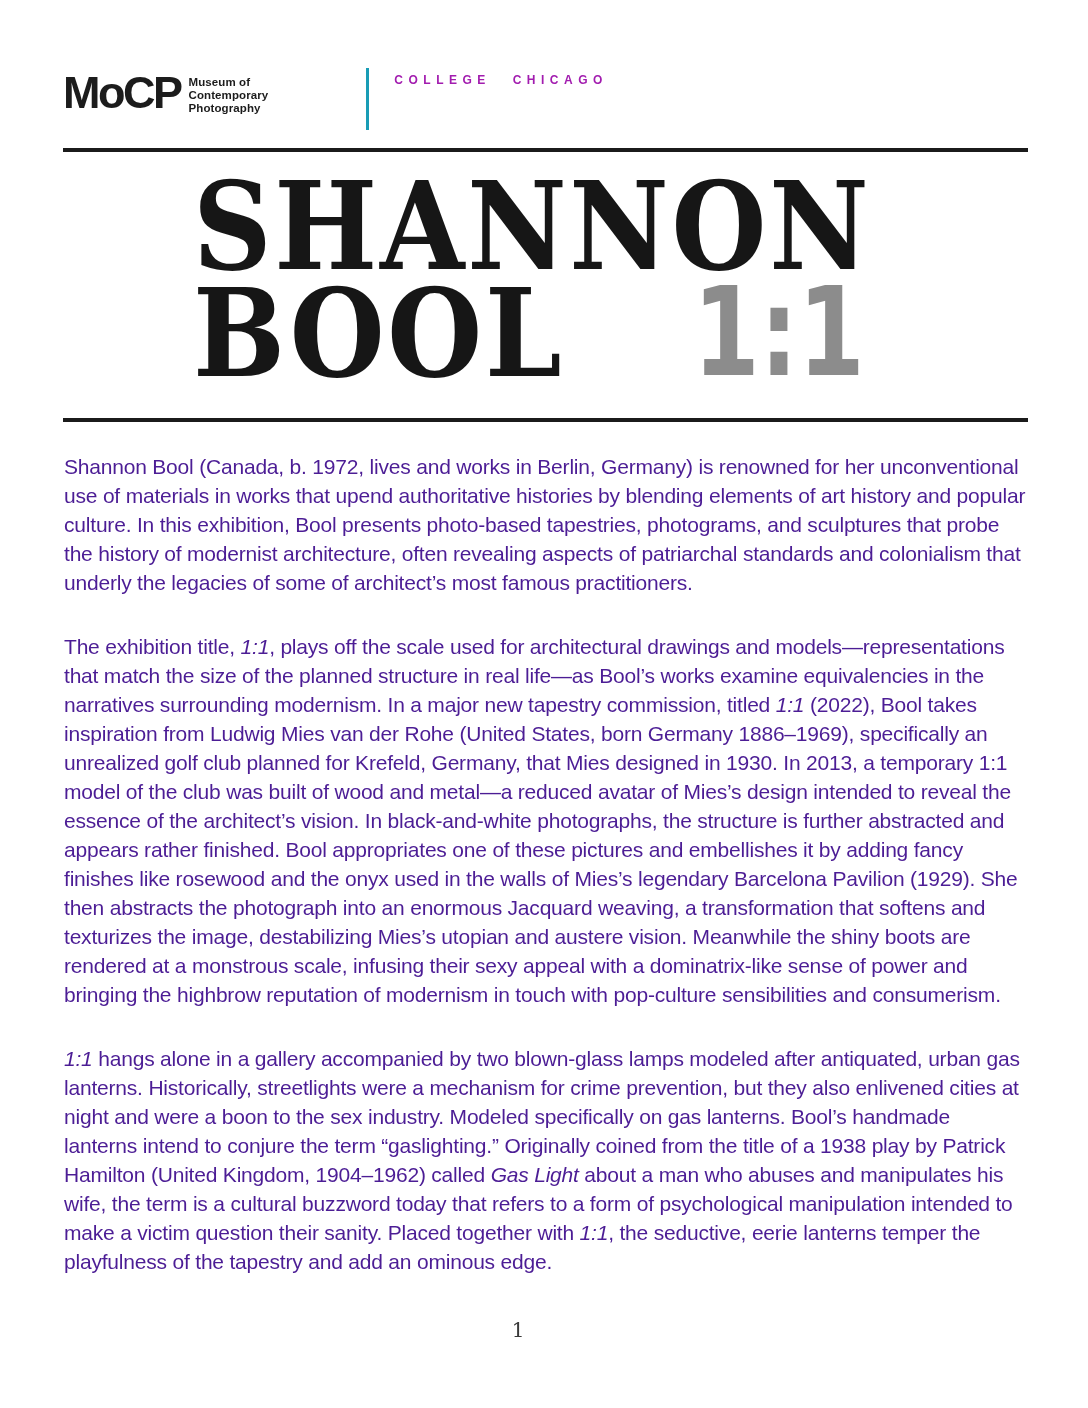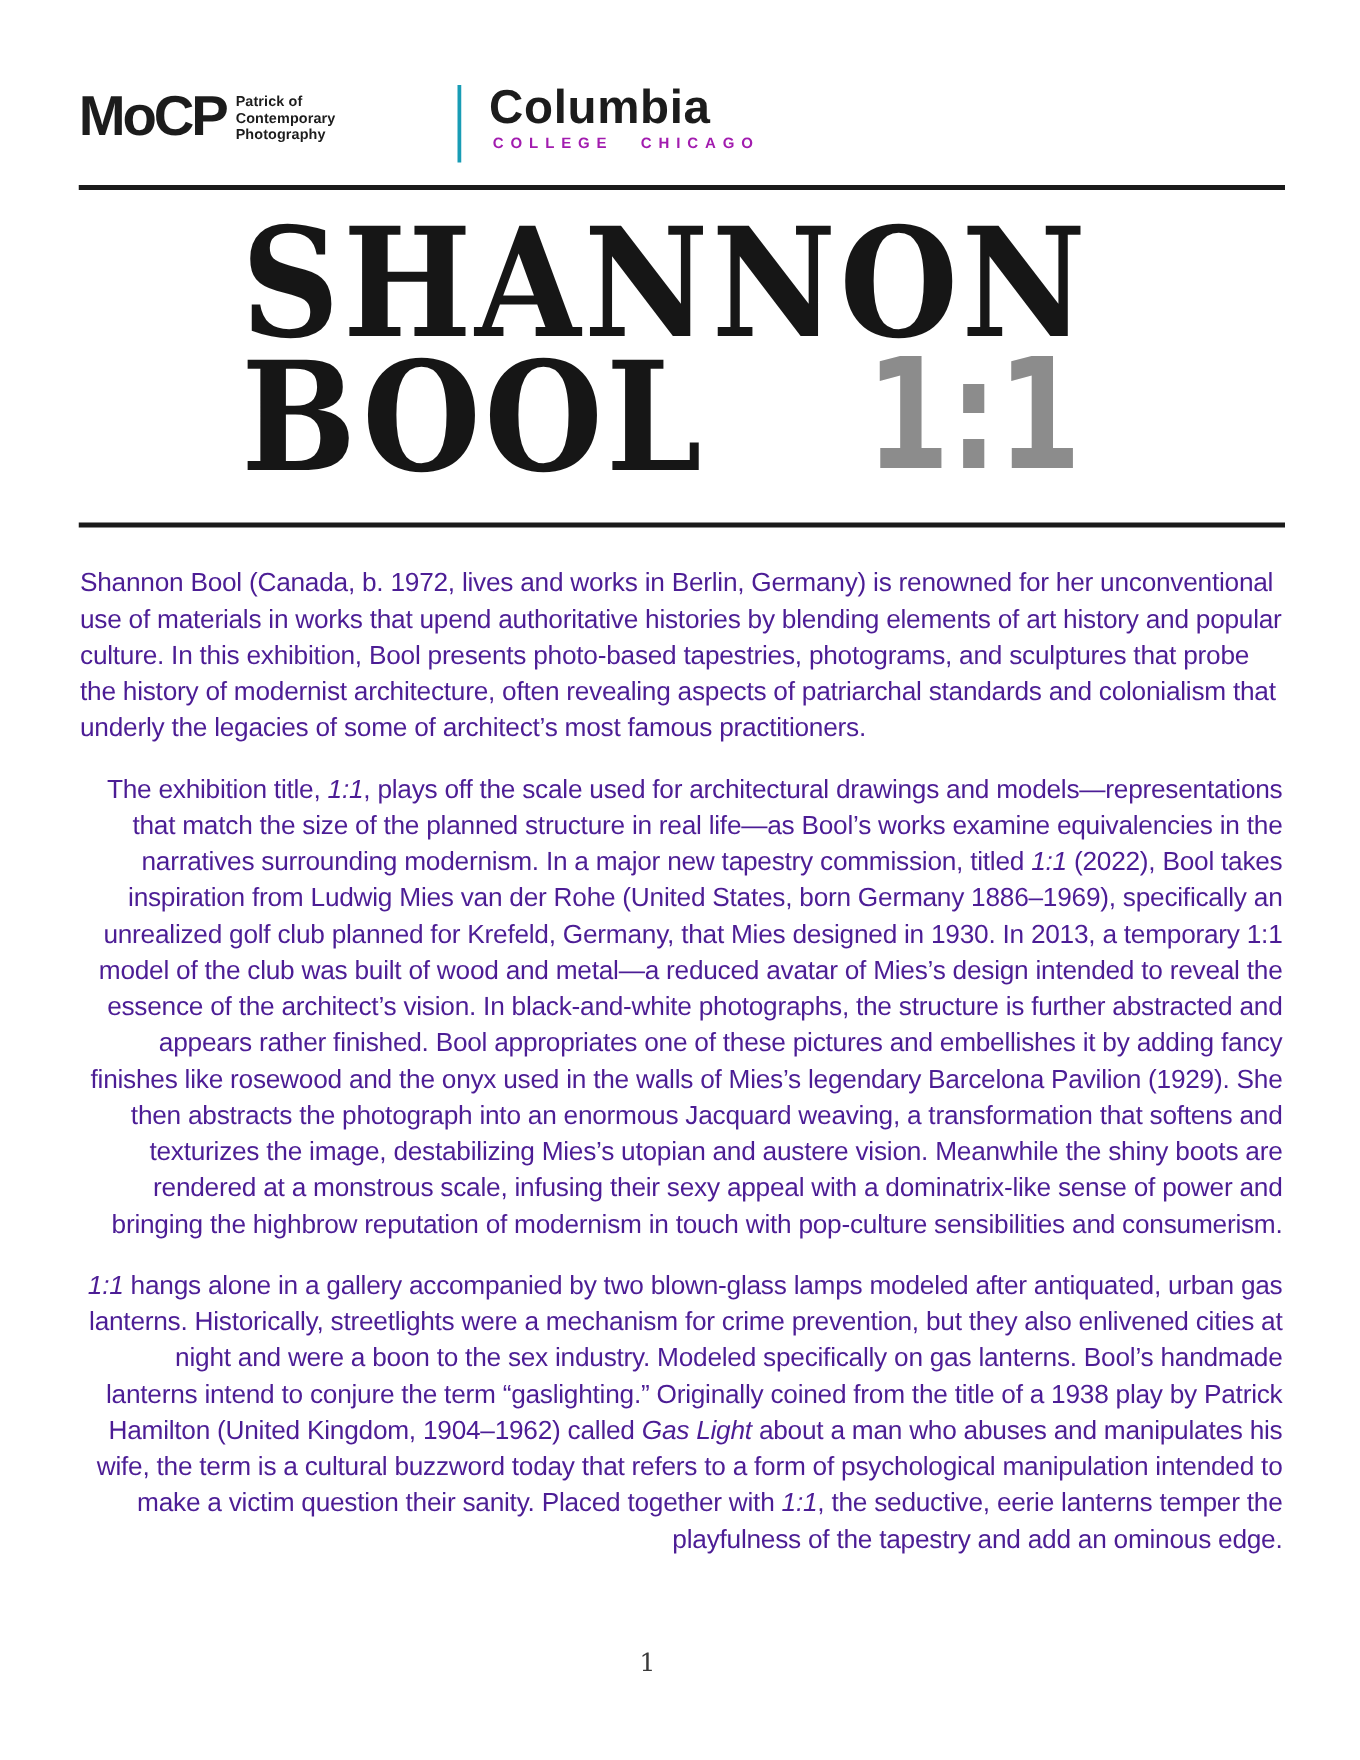--- a/index.html
+++ b/index.html
@@ -56,45 +56,44 @@
     transform:scaleX(0.78); transform-origin:0 0;
   }
 
   
   .body-text {
     position:absolute; left:64px; top:452px; width:962px;
     font-size:21px; line-height:29px; letter-spacing:-0.2px;
     color:#3f3f3f; text-align:left;
   }
   .body-text p { margin:0; }
-  .body-text p + p { margin-top:20px;text-align:right; }
+  .body-text p + p { margin-top:35px; }
   .body-text em { font-style:italic; }
 
   
   .page-number {
     position:absolute; left:63px; width:910px; top:1318px;
     text-align:center; font-family:"DejaVu Serif", serif;
     font-size:20px; color:#3a3a3a;
   }
 </style>
 </head>
 <body>
 
 <div class="page">
 
   <div class="header">
     <div class="mocp-lockup">
       <div class="mocp-wordmark">MoCP</div>
-      <div class="mocp-tagline">Patrick of
+      <div class="mocp-tagline">Museum of
 Contemporary
 Photography</div>
     </div>
     <div class="header-divider" style="background: rgb(24, 156, 181);"></div>
     <div class="columbia-lockup">
-      <div class="columbia-wordmark">Columbia</div>
       <div class="columbia-sub">COLLEGE CHICAGO</div>
     </div>
   </div>
 
   <div class="rule rule-top"></div>
   <div class="rule rule-bottom"></div>
 
   <div class="title-line title-l1" style="color: rgb(22, 22, 22);">SHANNON</div>
   <div class="title-line title-l2" style="color: rgb(22, 22, 22);">BOOL</div>
   <div class="title-ratio" style="color: rgb(140, 140, 140);">1:1</div>

